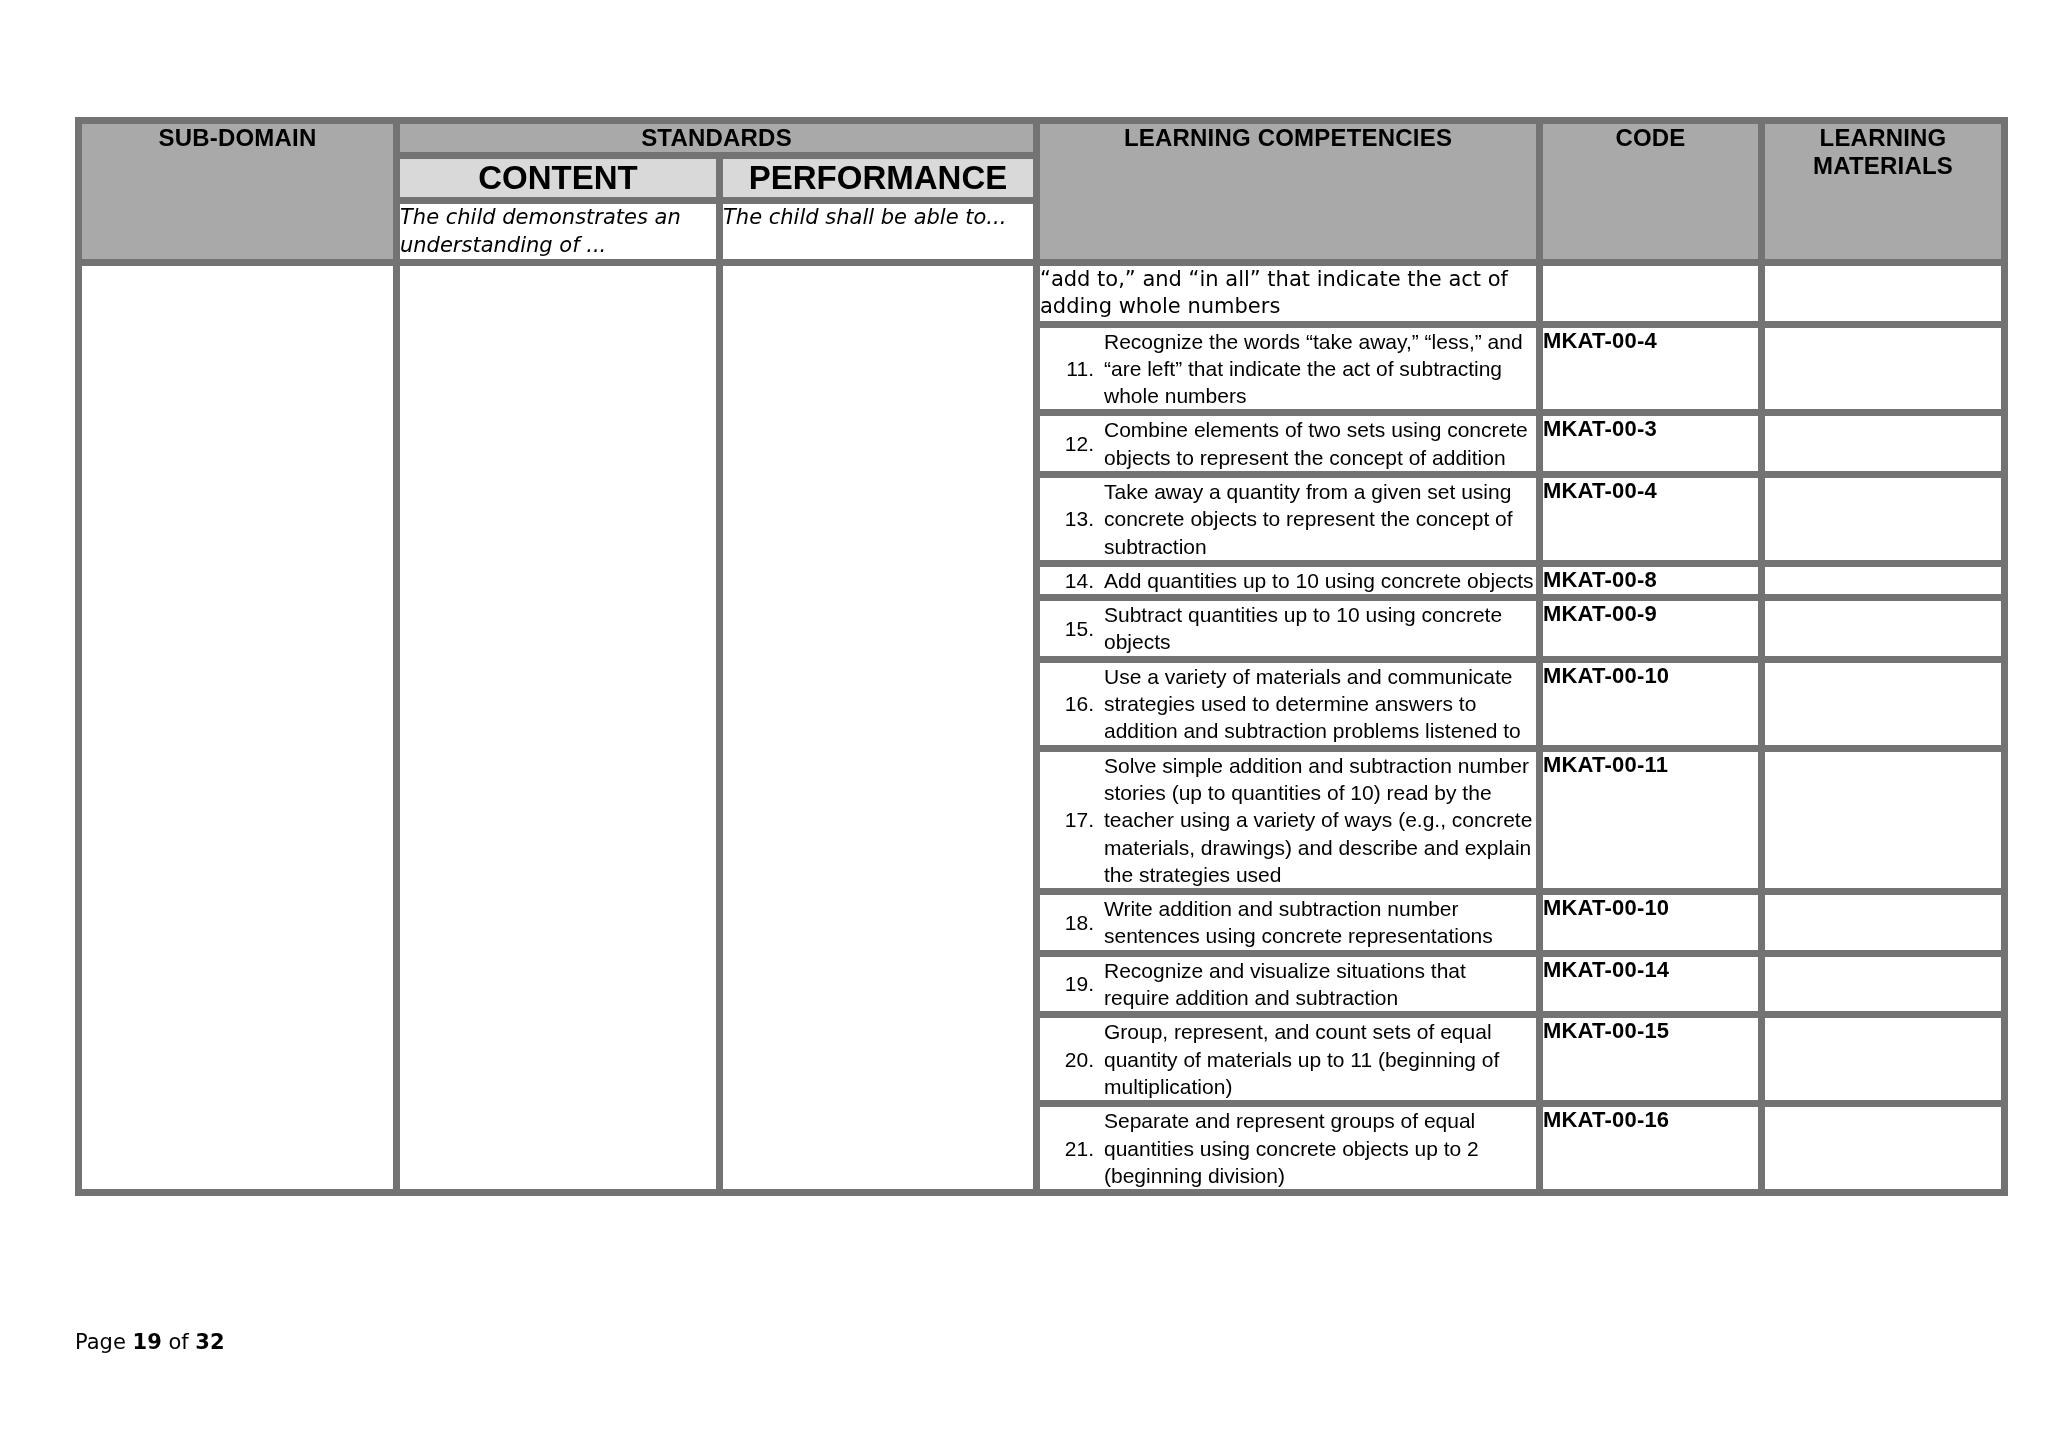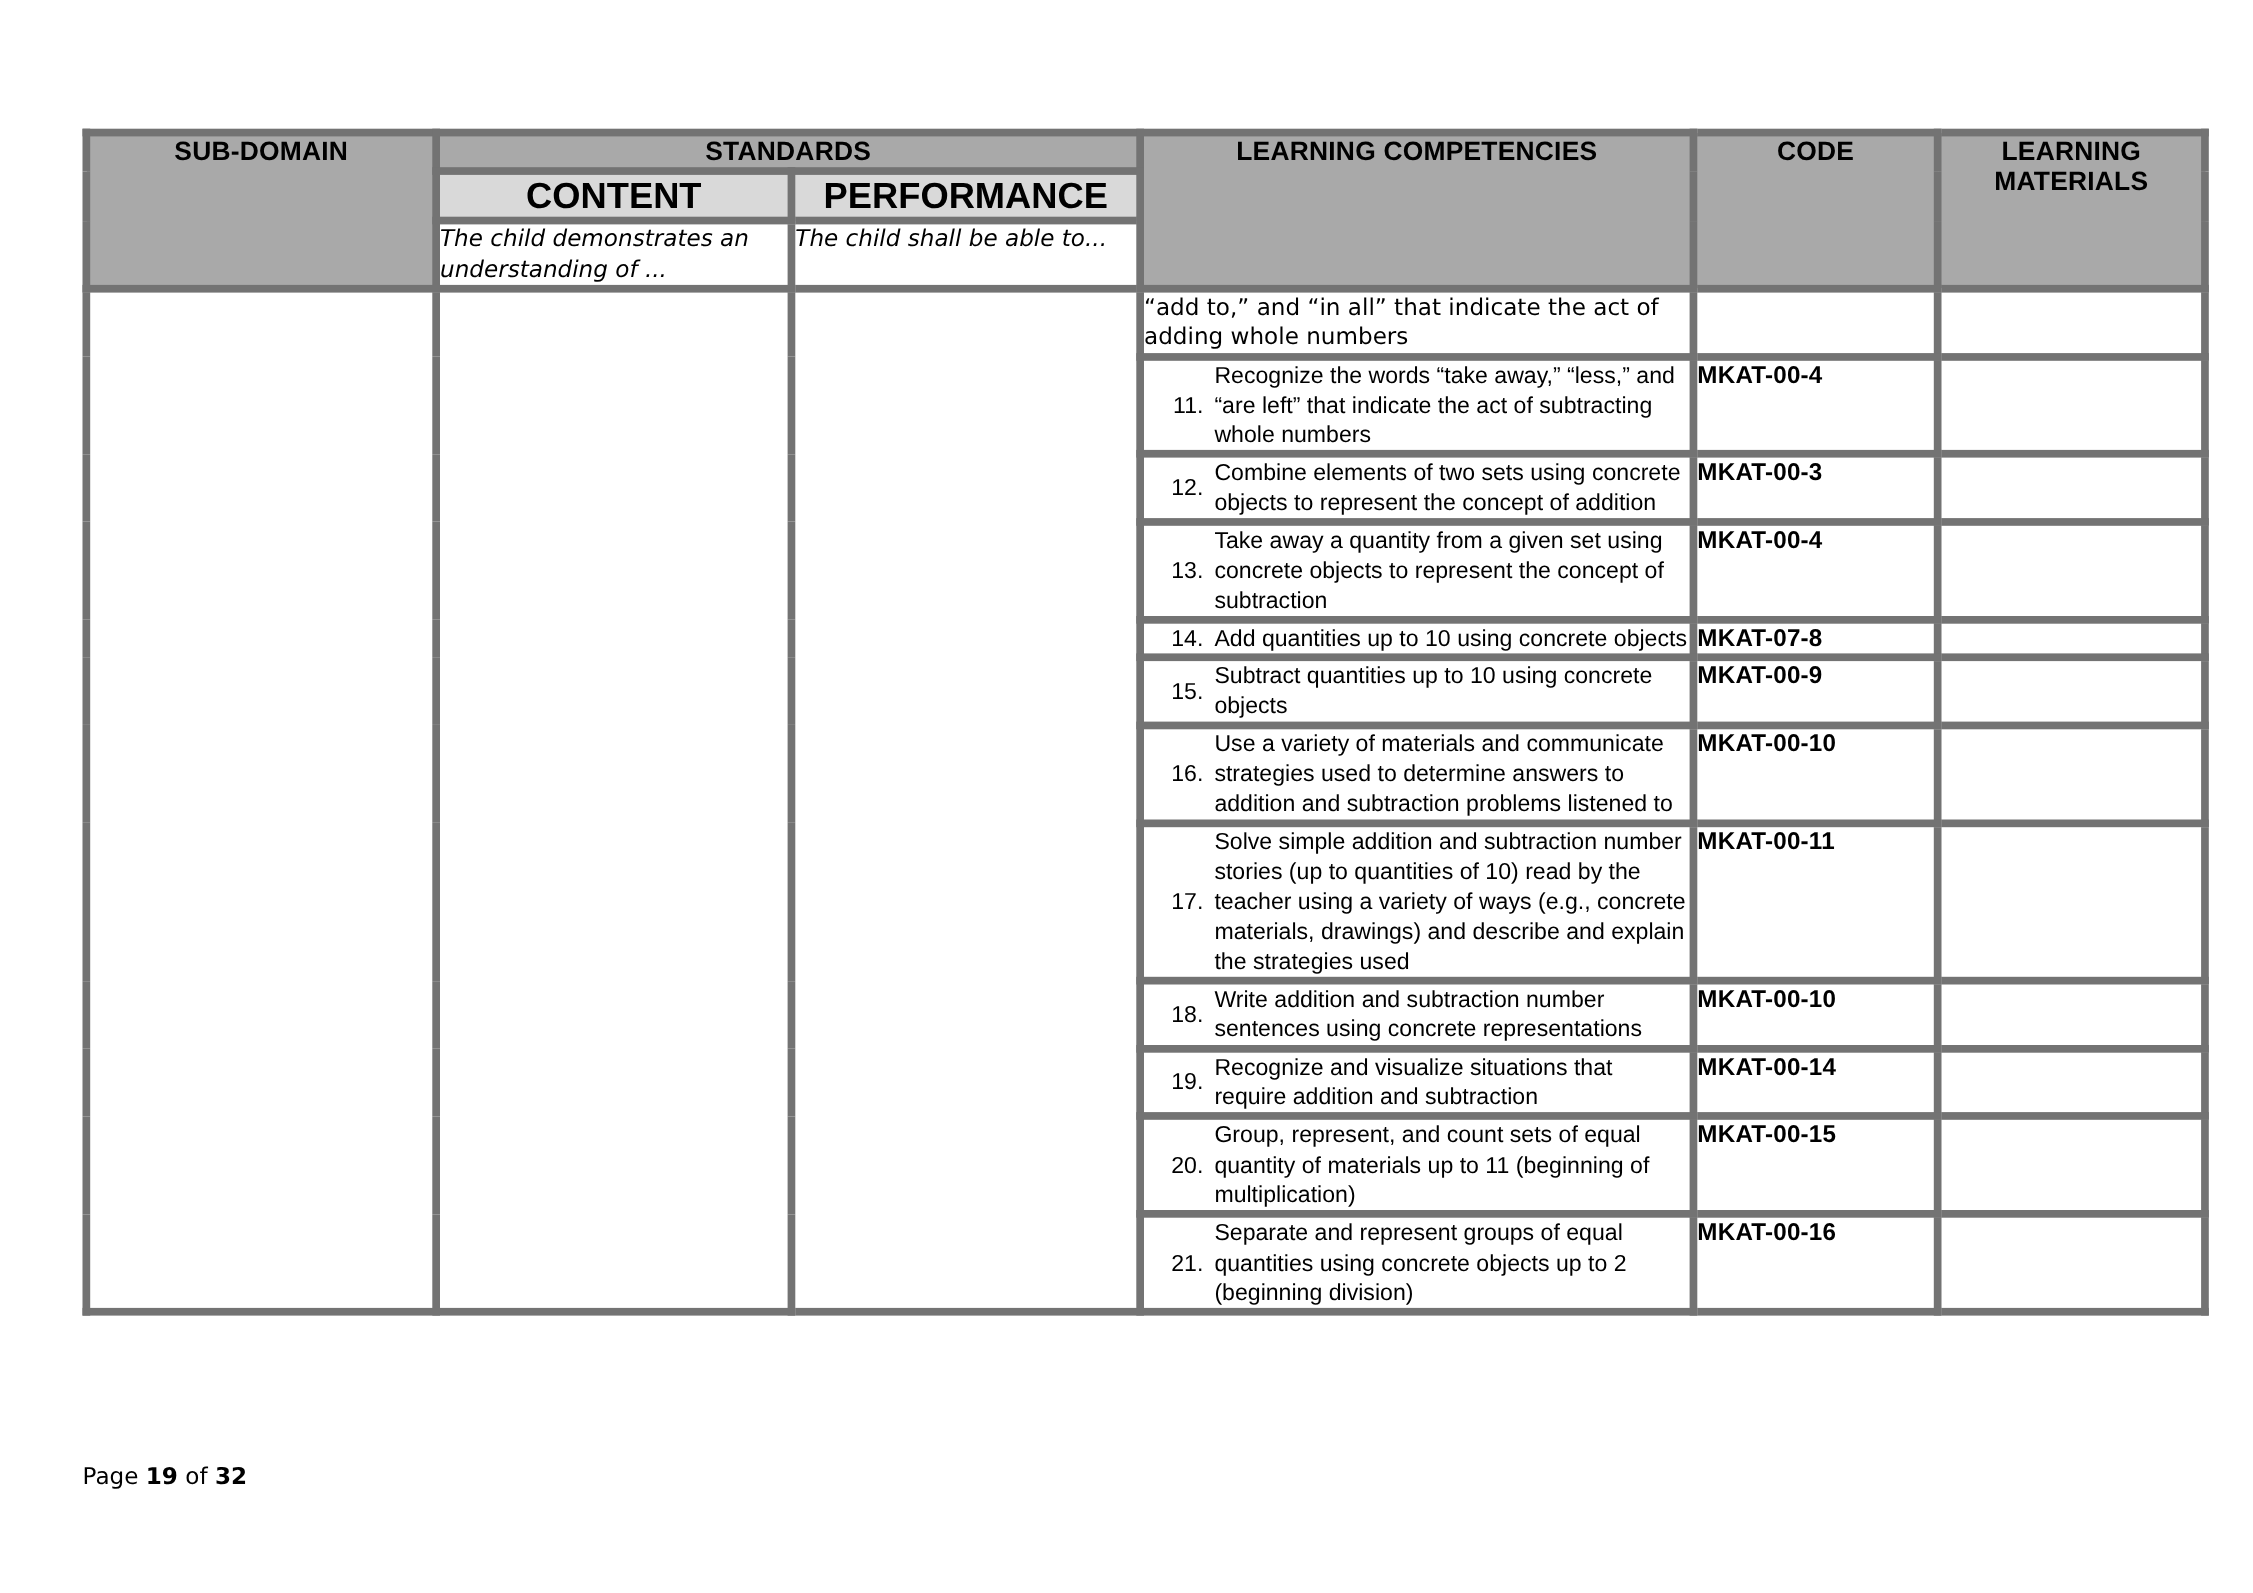--- a/index.html
+++ b/index.html
@@ -230,21 +230,21 @@
             <td class="cell-code">MKAT-00-4</td>
             <td class="cell-blank"></td>
           </tr>
           <tr>
             <td class="cell-competency">
               <div class="comp-row">
                 <span class="comp-num">14.</span>
                 <span class="comp-text">Add quantities up to 10 using concrete objects</span>
               </div>
             </td>
-            <td class="cell-code">MKAT-07-8</td>
+            <td class="cell-code">MKAT-00-8</td>
             <td class="cell-blank"></td>
           </tr>
           <tr>
             <td class="cell-competency">
               <div class="comp-row">
                 <span class="comp-num">15.</span>
                 <span class="comp-text">Subtract quantities up to 10 using concrete objects</span>
               </div>
             </td>
             <td class="cell-code">MKAT-00-9</td>

